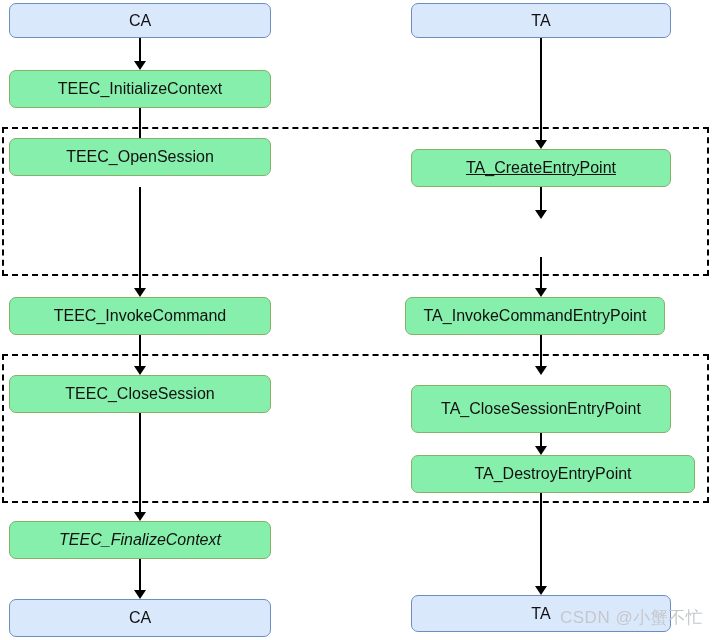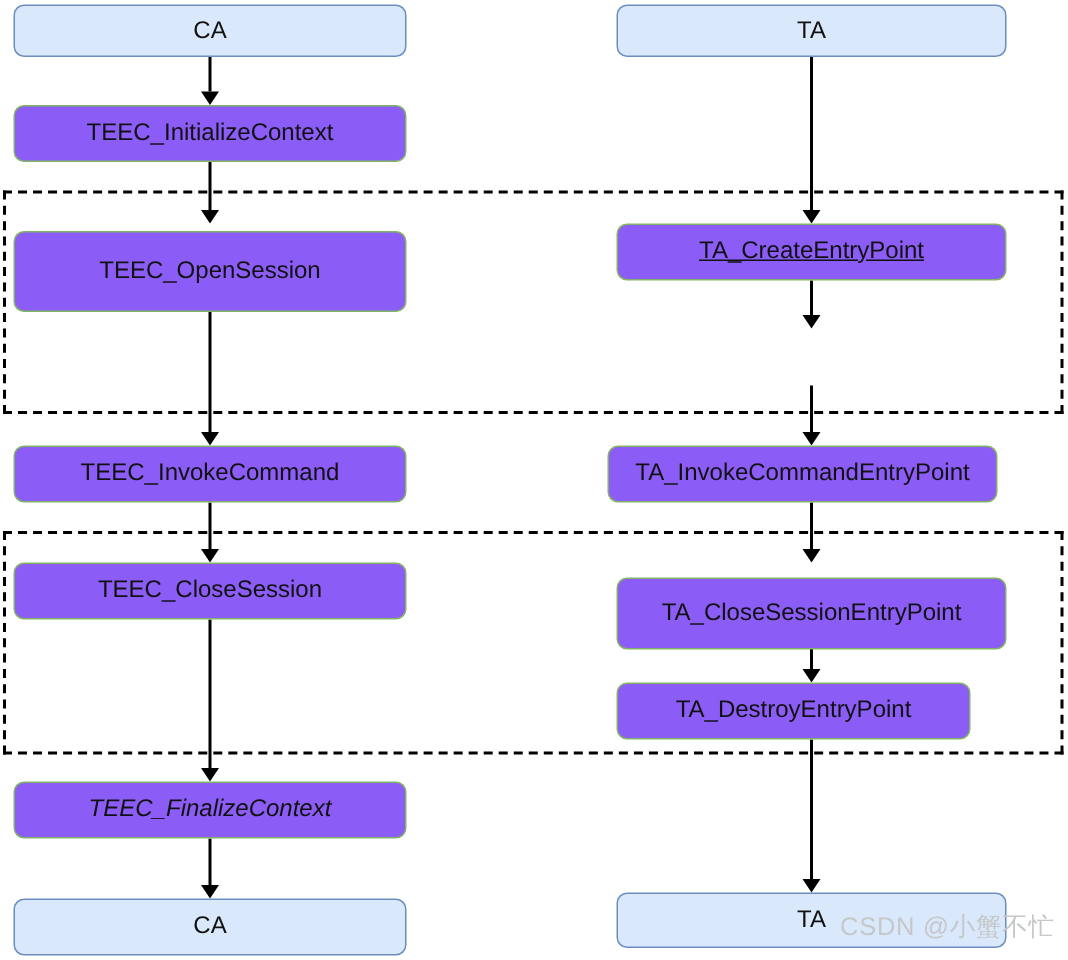--- a/index.html
+++ b/index.html
@@ -14,21 +14,21 @@
     position:absolute;
     box-sizing:border-box;
     display:flex;align-items:center;justify-content:center;
     font-size:16px;color:#111111;
     border-radius:7px;
     border:1px solid #000;
     z-index:3;
     white-space:nowrap;
   }
   .node.actor{background:#dae8fc;border-color:#6c8ebf;}
-  .node.func{background:#8b5cf6;border-color:#82b366;}
+  .node.func{background:#86efac;border-color:#82b366;}
   .group{
     position:absolute;
     box-sizing:border-box;
     border:2px dashed #000000;
     z-index:1;
     background:transparent;
   }
   .arrow{
     position:absolute;
     width:12px;
@@ -105,28 +105,28 @@
       <span class="shaft"></span>
       <span class="head"></span>
     </div>
   <div class="arrow" style="left:535px;top:493px;height:102px;">
       <span class="shaft"></span>
       <span class="head"></span>
     </div>
 
   <div class="node actor" style="left:9px;top:3px;width:262px;height:35px;">CA</div>
   <div class="node func" style="left:9px;top:70px;width:262px;height:38px;">TEEC_InitializeContext</div>
-  <div class="node func" style="left:9px;top:154px;width:262px;height:54px;">TEEC_OpenSession</div>
+  <div class="node func" style="left:9px;top:138px;width:262px;height:38px;">TEEC_OpenSession</div>
   <div class="node func" style="left:9px;top:375px;width:262px;height:38px;">TEEC_CloseSession</div>
   <div class="node func" style="left:9px;top:297px;width:262px;height:38px;">TEEC_InvokeCommand</div>
   <div class="node func" style="left:9px;top:521px;width:262px;height:38px;font-style:italic;">TEEC_FinalizeContext</div>
   <div class="node actor" style="left:9px;top:599px;width:262px;height:38px;">CA</div>
 
   <div class="node actor" style="left:411px;top:3px;width:260px;height:35px;">TA</div>
   <div class="node func" style="left:411px;top:149px;width:260px;height:38px;text-decoration:underline;">TA_CreateEntryPoint</div>
   <div class="node func" style="left:405px;top:297px;width:260px;height:38px;">TA_InvokeCommandEntryPoint</div>
   <div class="node func" style="left:411px;top:385px;width:260px;height:48px;">TA_CloseSessionEntryPoint</div>
-  <div class="node func" style="left:411px;top:455px;width:236px;height:38px;">TA_DestroyEntryPoint</div>
+  <div class="node func" style="left:411px;top:455px;width:284px;height:38px;">TA_DestroyEntryPoint</div>
   <div class="node actor" style="left:411px;top:595px;width:260px;height:37px;">TA</div>
 
   <div class="watermark">CSDN @小蟹不忙</div>
 
 </div>
 
 </body></html>

